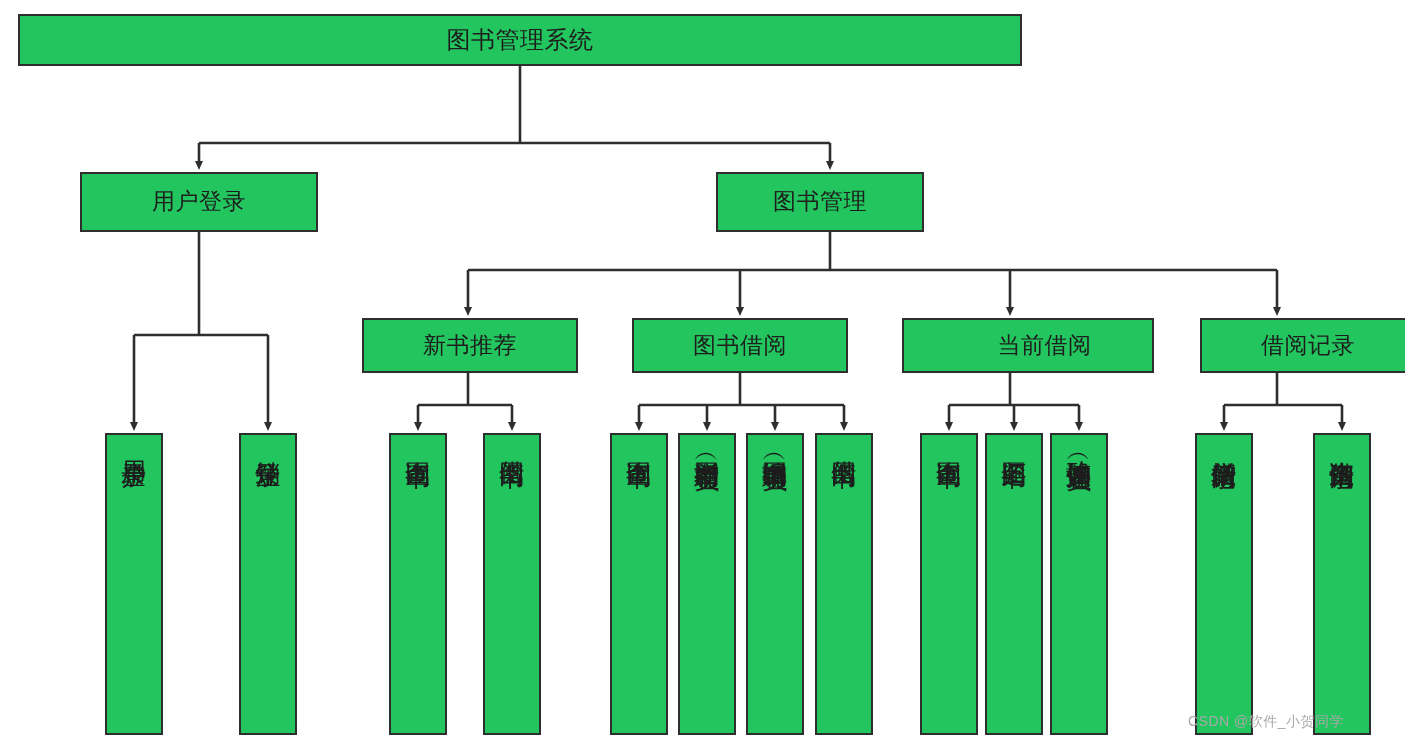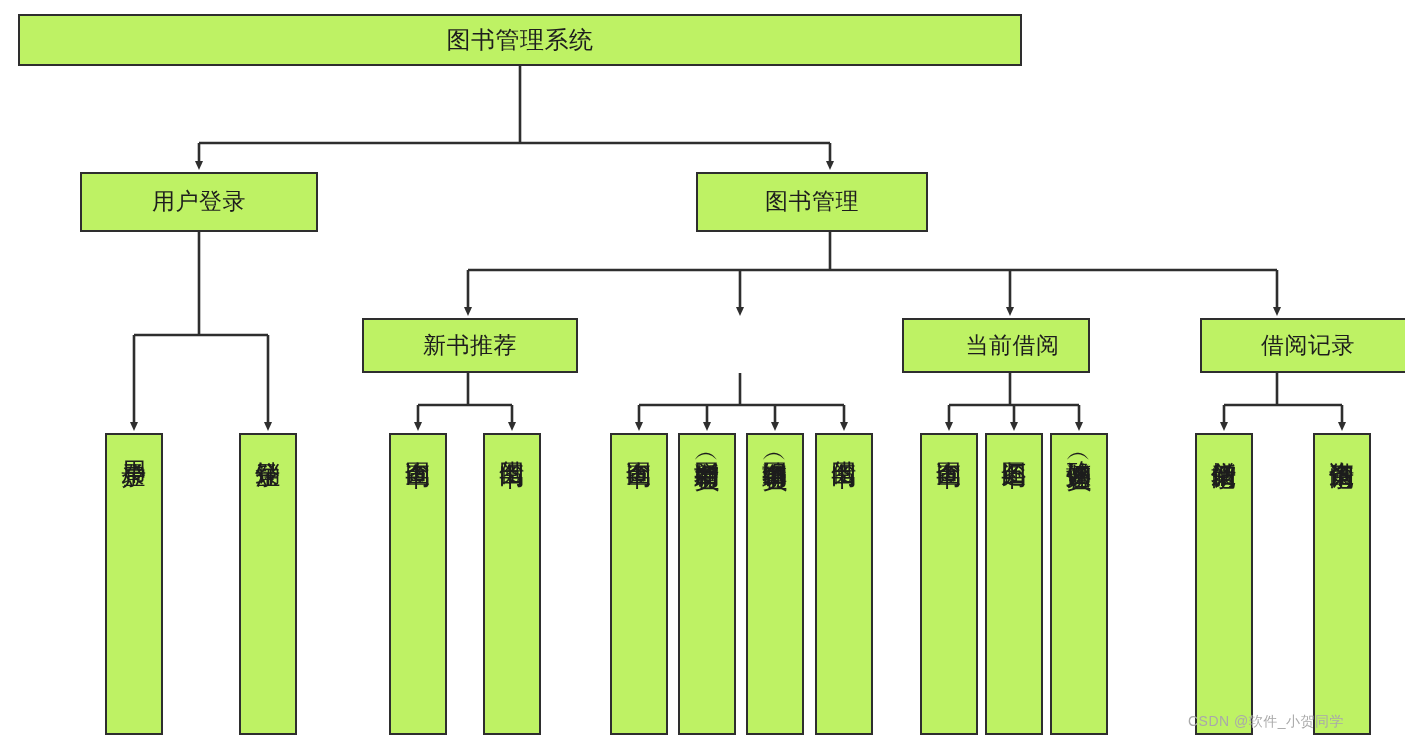--- a/index.html
+++ b/index.html
@@ -22,21 +22,21 @@
     position: absolute;
     left: 0;
     top: 0;
     width: 1405px;
     height: 747px;
     pointer-events: none;
   }
   .node {
     position: absolute;
     box-sizing: border-box;
-    background: #bef264;
+    background: #22c55e;
     border: 2px solid #2e2e2e;
     display: flex;
     align-items: center;
     justify-content: center;
     color: #1d1d1d;
   }
   .node .label {
     display: block;
     text-align: center;
     line-height: 1.12;
@@ -124,28 +124,31 @@
     </g>
   </svg>
 
   <div class="node root horiz" style="left:18px; top:14px; width:1004px; height:52px;">
     <span class="label">图书管理系统</span>
   </div>
 
   <div class="node horiz" style="left:80px; top:172px; width:238px; height:60px;">
     <span class="label">用户登录</span>
   </div>
-  <div class="node horiz" style="left:696px; top:172px; width:232px; height:60px;">
+  <div class="node horiz" style="left:716px; top:172px; width:208px; height:60px;">
     <span class="label">图书管理</span>
   </div>
 
   <div class="node horiz" style="left:362px; top:318px; width:216px; height:55px;font-family:Liberation Serif, serif;">
     <span class="label">新书推荐</span>
   </div>
-  <div class="node horiz" style="left:902px; top:318px; width:188px; height:55px;padding-left:33px;">
+  <div class="node horiz" style="left:632px; top:318px; width:216px; height:55px;">
+    <span class="label">图书借阅</span>
+  </div>
+  <div class="node horiz" style="left:902px; top:318px; width:252px; height:55px;padding-left:33px;">
     <span class="label">当前借阅</span>
   </div>
   <div class="node horiz" style="left:1200px; top:318px; width:216px; height:55px;">
     <span class="label">借阅记录</span>
   </div>
 
   <div class="node leaf" style="left:105px; top:433px; width:58px; height:302px;">
     <span class="label">用户登录</span>
   </div>
   <div class="node leaf" style="left:239px; top:433px; width:58px; height:302px;">

